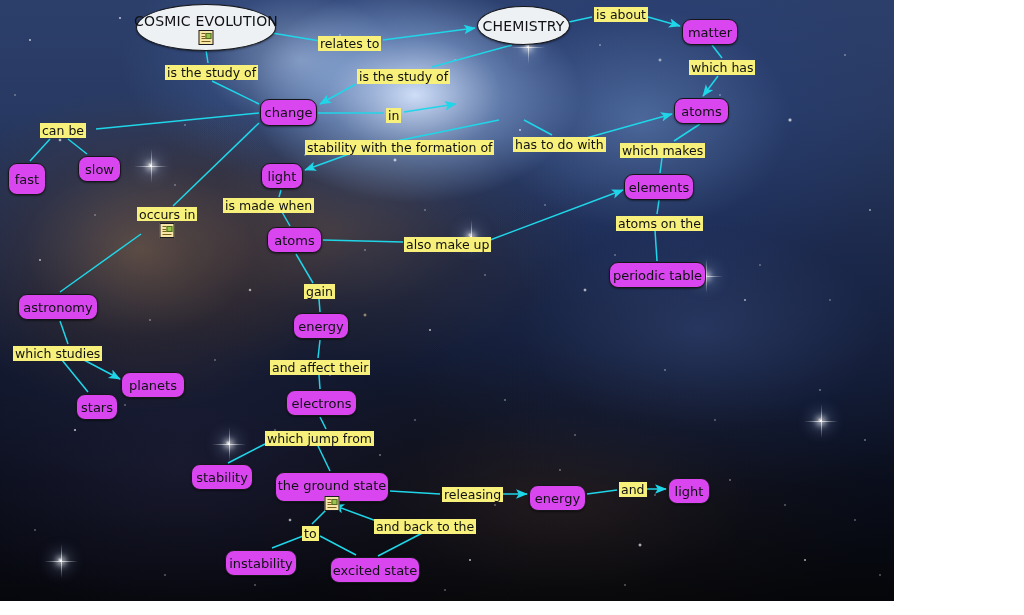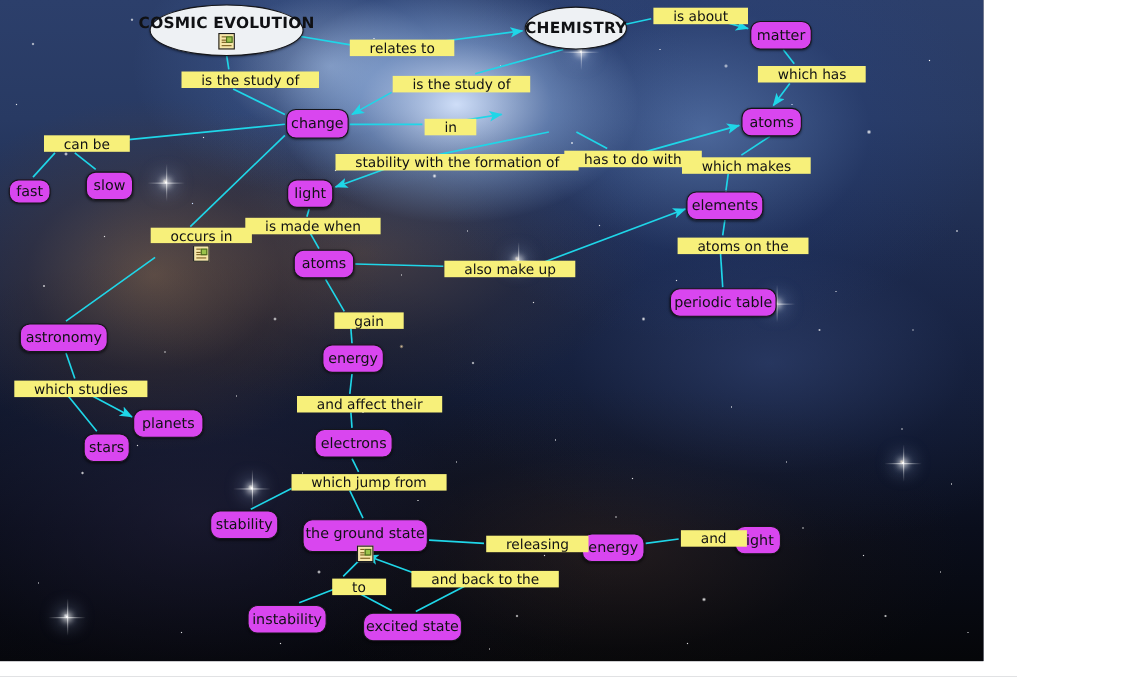--- a/index.html
+++ b/index.html
@@ -167,31 +167,30 @@
     padding: 0 9px;
     white-space: nowrap;
     box-shadow: 0 1px 2px rgba(0,0,0,.45);
   }
   .node.root {
     border-radius: 50%;
     font-size: 14px;
     letter-spacing: .2px;
     padding-bottom: 13px;
     background: #eef1f4;
-    font-weight: bold;
   }
   .node .note-icon { position: absolute; left: 50%; transform: translateX(-50%); }
 
   .link-label {
     position: absolute;
     background: #f7f07a;
     color: #101114;
     font-size: 12.5px;
     line-height: 1.05;
-    padding: 1px 18px;
+    padding: 1px 2px;
     white-space: nowrap;
   }
   .link-label.withnote { padding-bottom: 0; }
 
   
   .note-icon {
     width: 15px;
     height: 15px;
     box-sizing: border-box;
     border: 1.6px solid #1a1b20;
@@ -338,21 +337,21 @@
 
   <div class="node" style="left:260px;top:99px;width:57px;height:27px">
     <span>change</span>
   </div>
 
 
   <div class="node" style="left:674px;top:98px;width:55px;height:26px">
     <span>atoms</span>
   </div>
 
-  <div class="node" style="left:8px;top:163px;width:38px;height:22px">
+  <div class="node" style="left:8px;top:163px;width:38px;height:32px">
     <span>fast</span>
   </div>
 
   <div class="node" style="left:78px;top:156px;width:43px;height:26px">
     <span>slow</span>
   </div>
 
   <div class="node" style="left:261px;top:163px;width:42px;height:26px">
     <span>light</span>
   </div>

